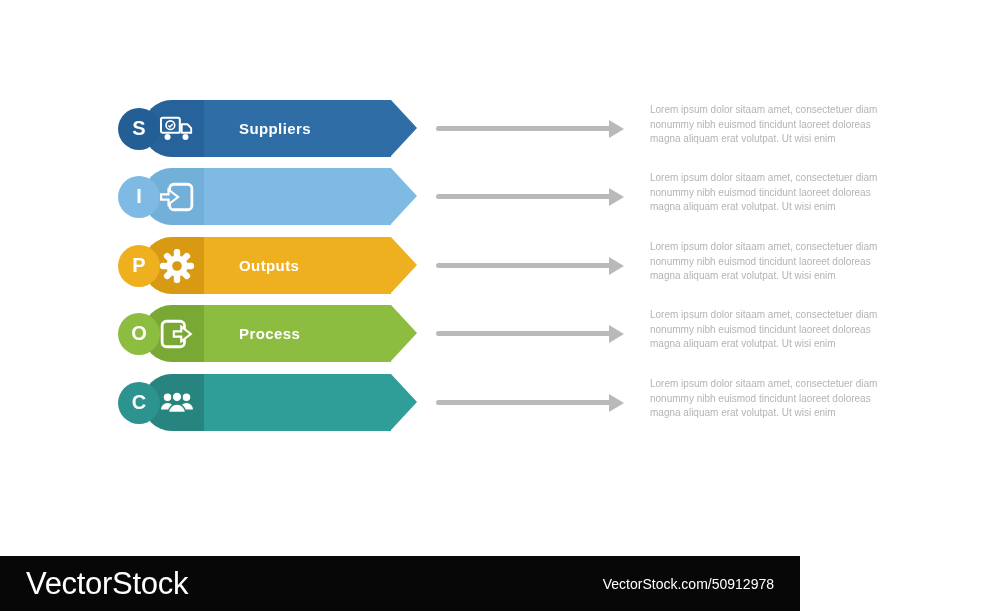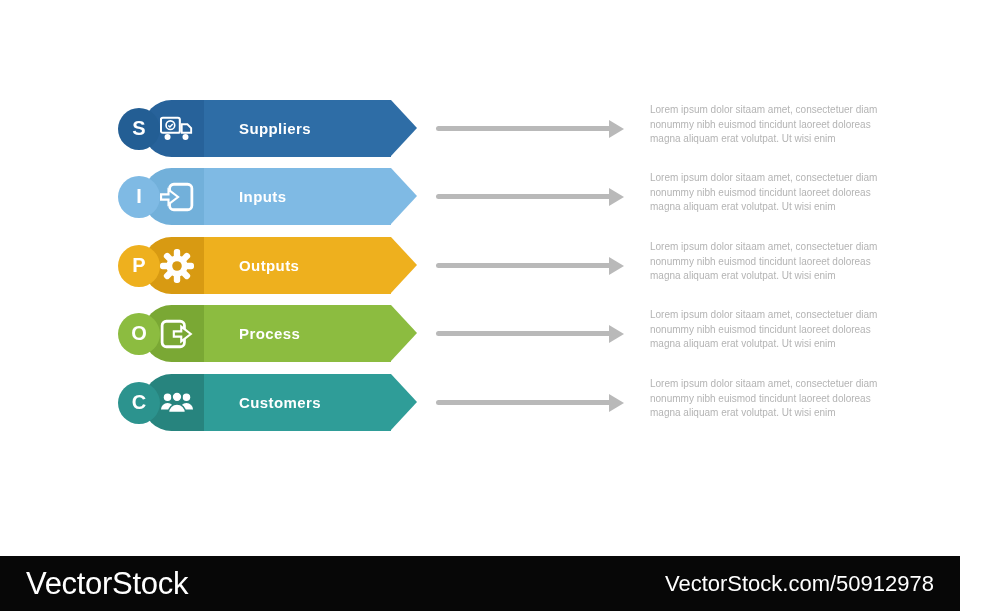--- a/index.html
+++ b/index.html
@@ -36,25 +36,25 @@
   .connector .head{position:absolute;left:173px;top:0;width:0;height:0;
        border-top:9px solid transparent;border-bottom:9px solid transparent;
        border-left:15px solid var(--connector);}
 
   
   .desc{position:absolute;left:650px;top:3px;width:245px;color:var(--textcolor);
        font-size:10px;line-height:14.5px;}
   .desc span{display:block;}
 
   
-  .footer{position:absolute;left:0;top:556px;width:960px;height:55px;background:var(--barcolor);
+  .footer{position:absolute;left:0;top:556px;width:800px;height:55px;background:var(--barcolor);
        display:flex;align-items:center;justify-content:space-between;
        padding:0 26px;box-sizing:border-box;}
   .logo{color:#ffffff;font-size:31px;font-weight:500;letter-spacing:-0.3px;}
-  .credit{color:#ffffff;font-size:22px;font-weight:400;}
+  .credit{color:#ffffff;font-size:14px;font-weight:400;}
 </style>
 </head>
 <body>
 
 <div class="stage" style="--connector: #b9b9b9; --textcolor: #b4b4b4; --barcolor: #070707;">
 
   <div class="row" style="--body: #2e6da6; --seg: #27629a; --circle: #235e94;">
     <div class="seg"></div>
     <div class="bodybar"></div>
     <div class="tip"></div>
@@ -85,21 +85,20 @@
     <div class="seg"></div>
     <div class="bodybar"></div>
     <div class="tip"></div>
     <div class="letter-circle">I</div>
     <div class="icon">
       <svg viewBox="0 0 32 28">
         <rect x="9" y="2" width="21" height="24" rx="4" fill="none" stroke="#fff" stroke-width="2.6"></rect>
         <path d="M1 11.5 h7 v-4.5 l9 7 -9 7 v-4.5 h-7 z" style="fill:var(--seg)" stroke="#fff" stroke-width="2"></path>
       </svg>
     </div>
-    <div class="banner-label">Inputs</div>
     <div class="connector">
       <div class="line"></div>
       <div class="head"></div>
     </div>
     <div class="desc">
       <span>Lorem ipsum dolor sitaam amet, consectetuer diam</span>
       <span>nonummy  nibh euismod tincidunt laoreet doloreas</span>
       <span>magna aliquam erat volutpat. Ut wisi enim</span>
     </div>
   </div>
@@ -166,21 +165,20 @@
         <g fill="#fff">
           <circle cx="8" cy="9" r="4"></circle>
           <path d="M1 22 a7 7 0 0 1 14 0 z"></path>
           <circle cx="28" cy="9" r="4"></circle>
           <path d="M21 22 a7 7 0 0 1 14 0 z"></path>
         </g>
         <circle cx="18" cy="8.5" r="5.2" fill="#fff" style="stroke:var(--seg)" stroke-width="1.6"></circle>
         <path d="M9 25 a9 9 0 0 1 18 0 z" fill="#fff" style="stroke:var(--seg)" stroke-width="1.6"></path>
       </svg>
     </div>
-    <div class="banner-label">Customers</div>
     <div class="connector">
       <div class="line"></div>
       <div class="head"></div>
     </div>
     <div class="desc">
       <span>Lorem ipsum dolor sitaam amet, consectetuer diam</span>
       <span>nonummy  nibh euismod tincidunt laoreet doloreas</span>
       <span>magna aliquam erat volutpat. Ut wisi enim</span>
     </div>
   </div>

